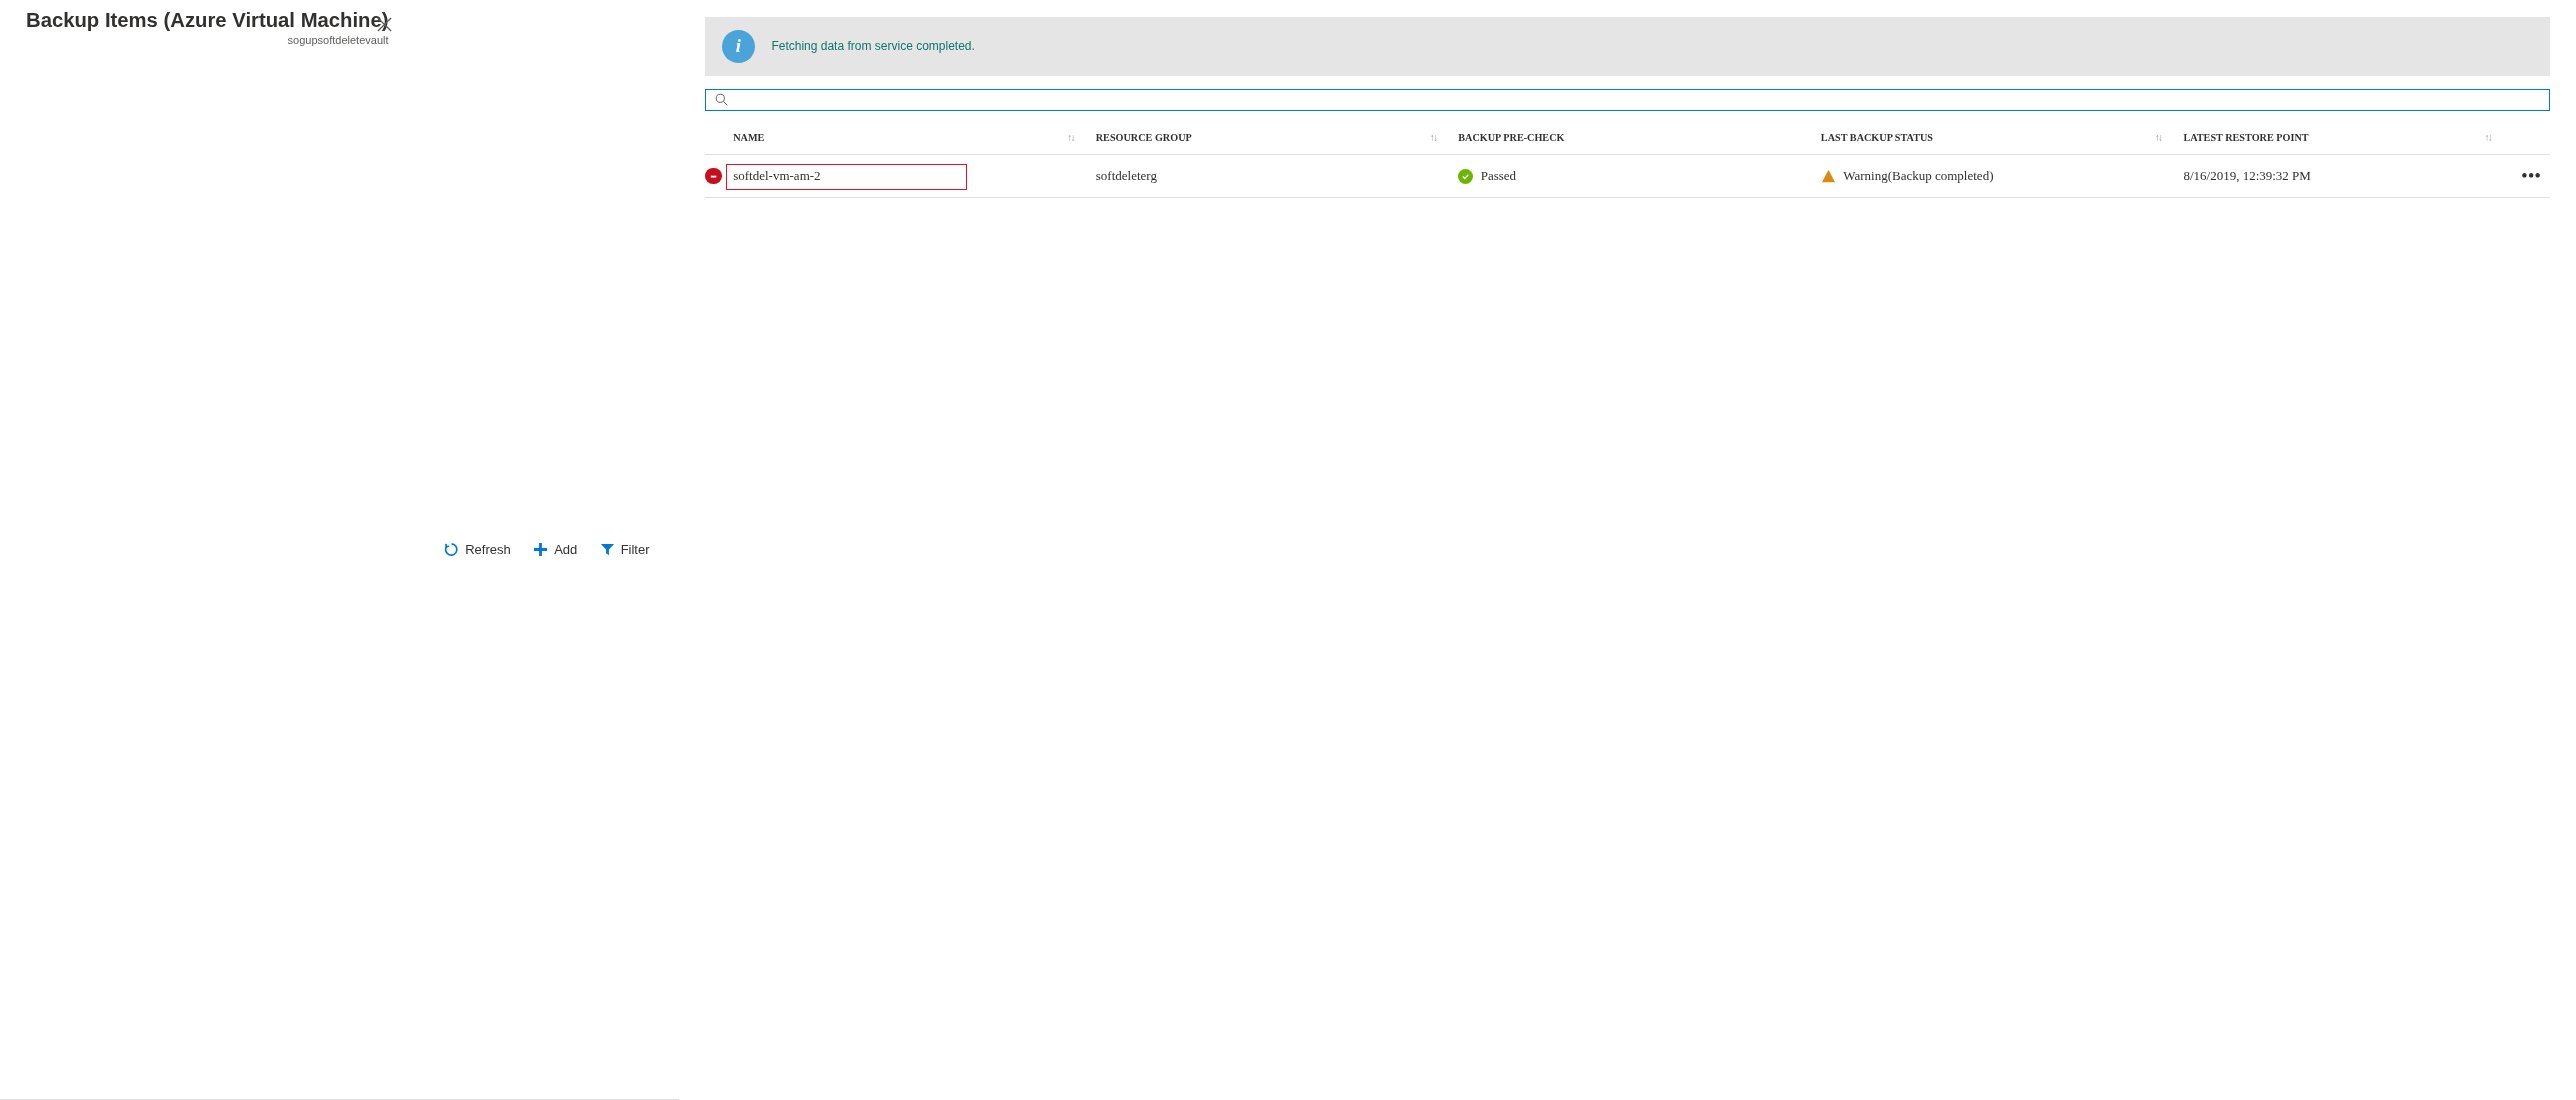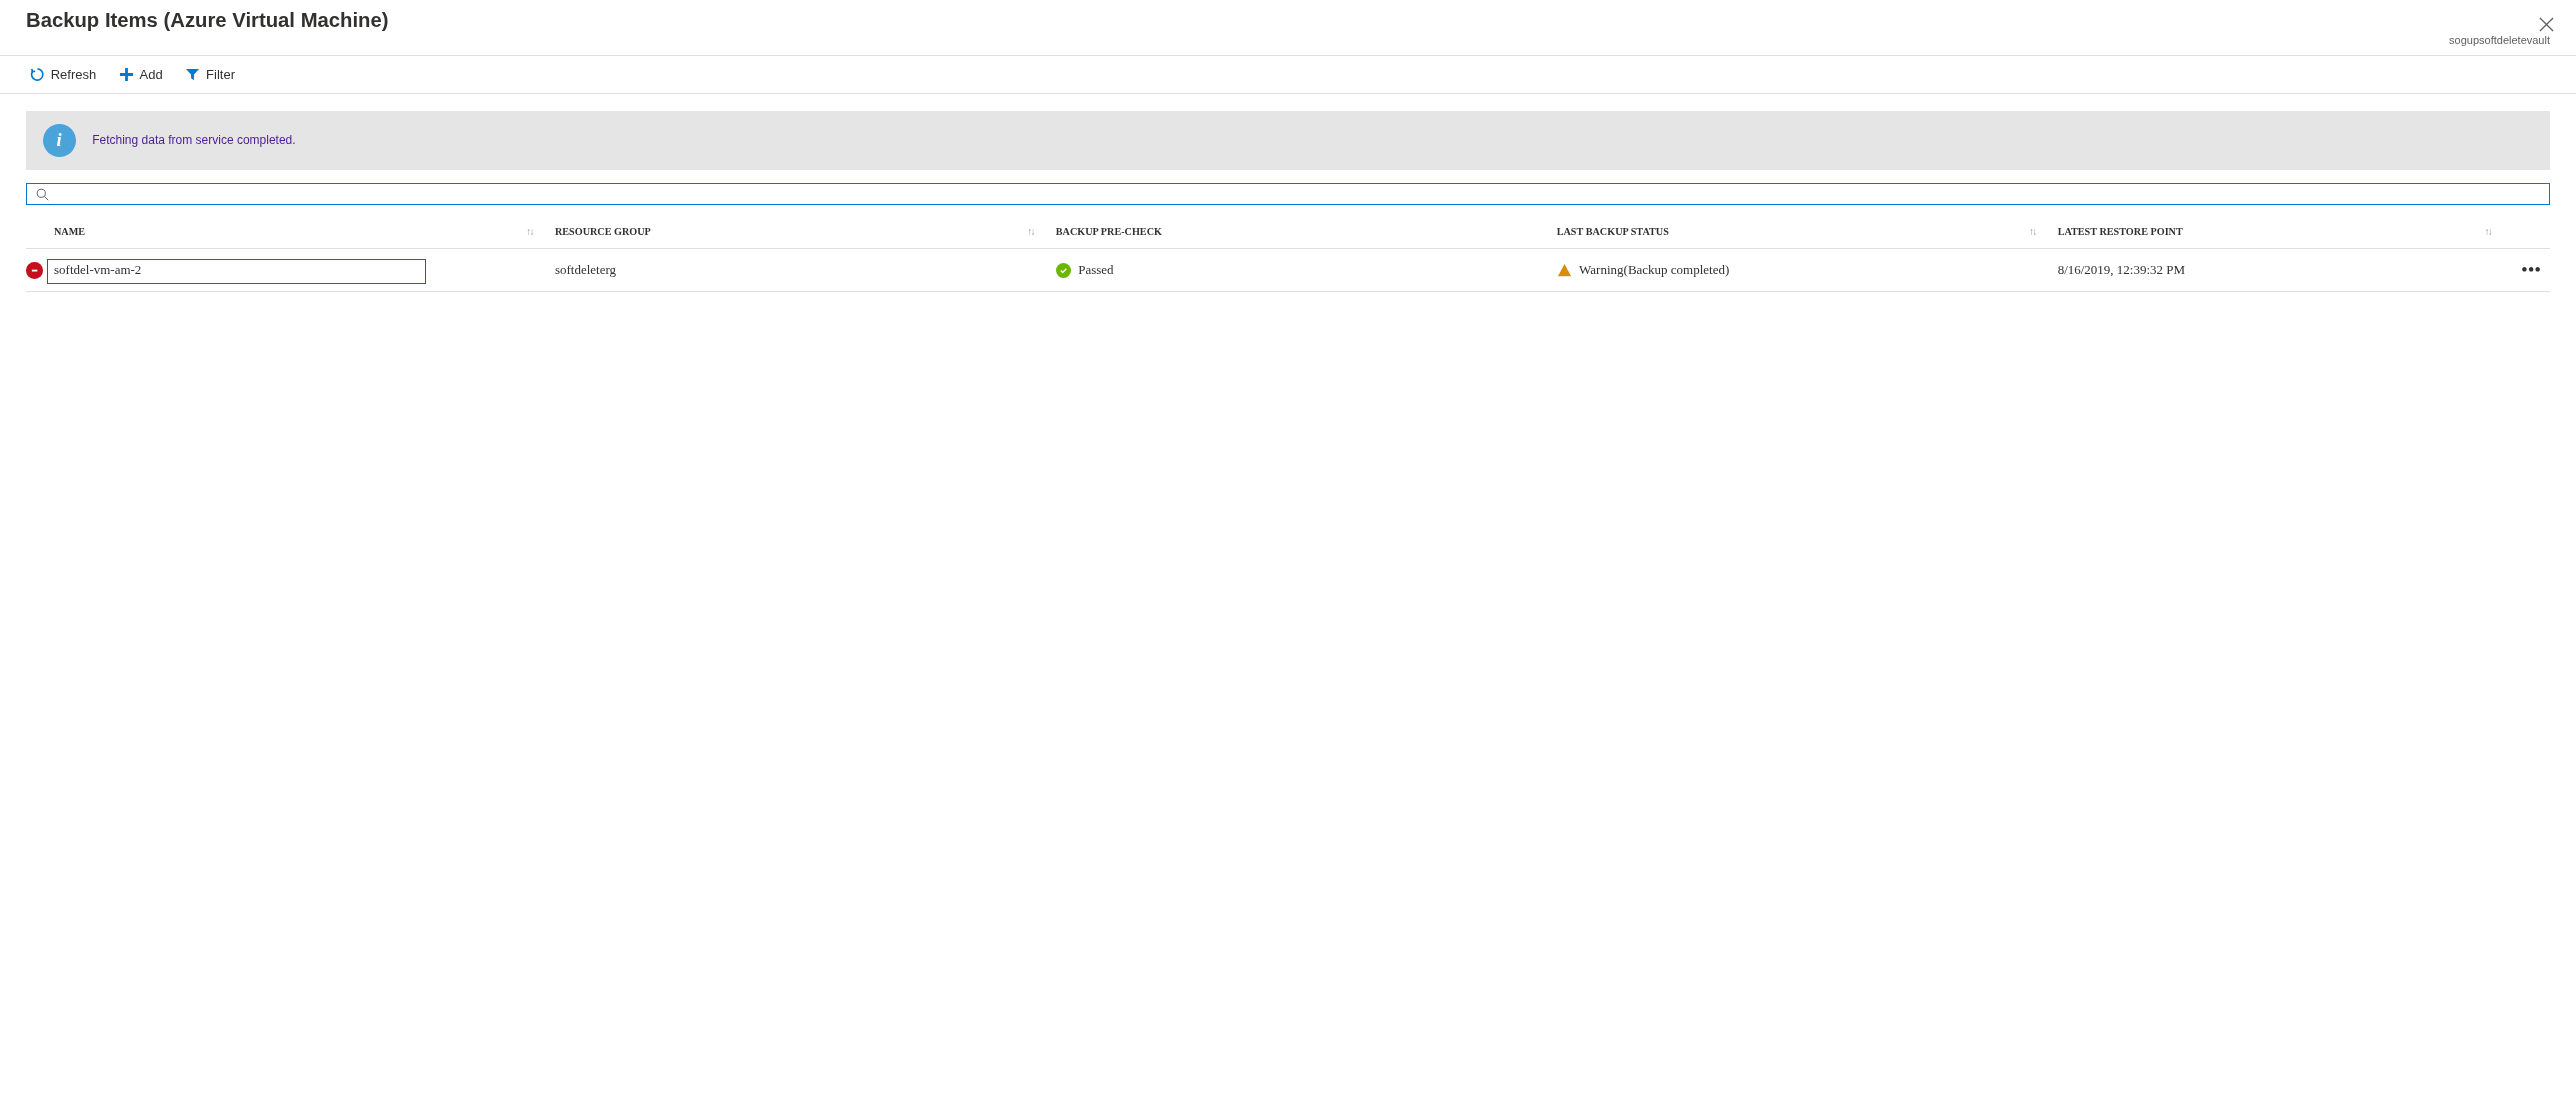--- a/index.html
+++ b/index.html
@@ -6,21 +6,21 @@
     body {
       font-family: "Segoe UI", -apple-system, BlinkMacSystemFont, sans-serif;
       font-size: 12px;
       color: #323130;
       background: #ffffff;
     }
     .blade {
       width: 100%;
       height: 100vh;
       display: flex;
-      flex-direction: column;
+      flex-direction: row;
     }
     .blade-header {
       padding: 9.2px 26px 9.2px 26px;
       border-bottom: 0.9px solid #e1dfdd;
       position: relative;
     }
     .blade-title {
       font-size: 20.3px;
       font-weight: 600;
       color: #323130;
@@ -80,21 +80,21 @@
       display: flex;
       align-items: center;
       justify-content: center;
       color: #fff;
       font-family: Georgia, serif;
       font-style: italic;
       font-weight: bold;
       font-size: 18.5px;
       flex-shrink: 0;
     }
-    .info-text { font-size: 12px; color: #4c1d95; }
+    .info-text { font-size: 12px; color: #0f766e; }
     .search-wrap {
       border: 0.9px solid #0078d4;
       display: flex;
       align-items: center;
       padding: 3.7px 9.2px;
       margin-bottom: 9.2px;
     }
     .search-wrap svg { color: #605e5c; flex-shrink: 0; }
     .search-input {
       border: none;

